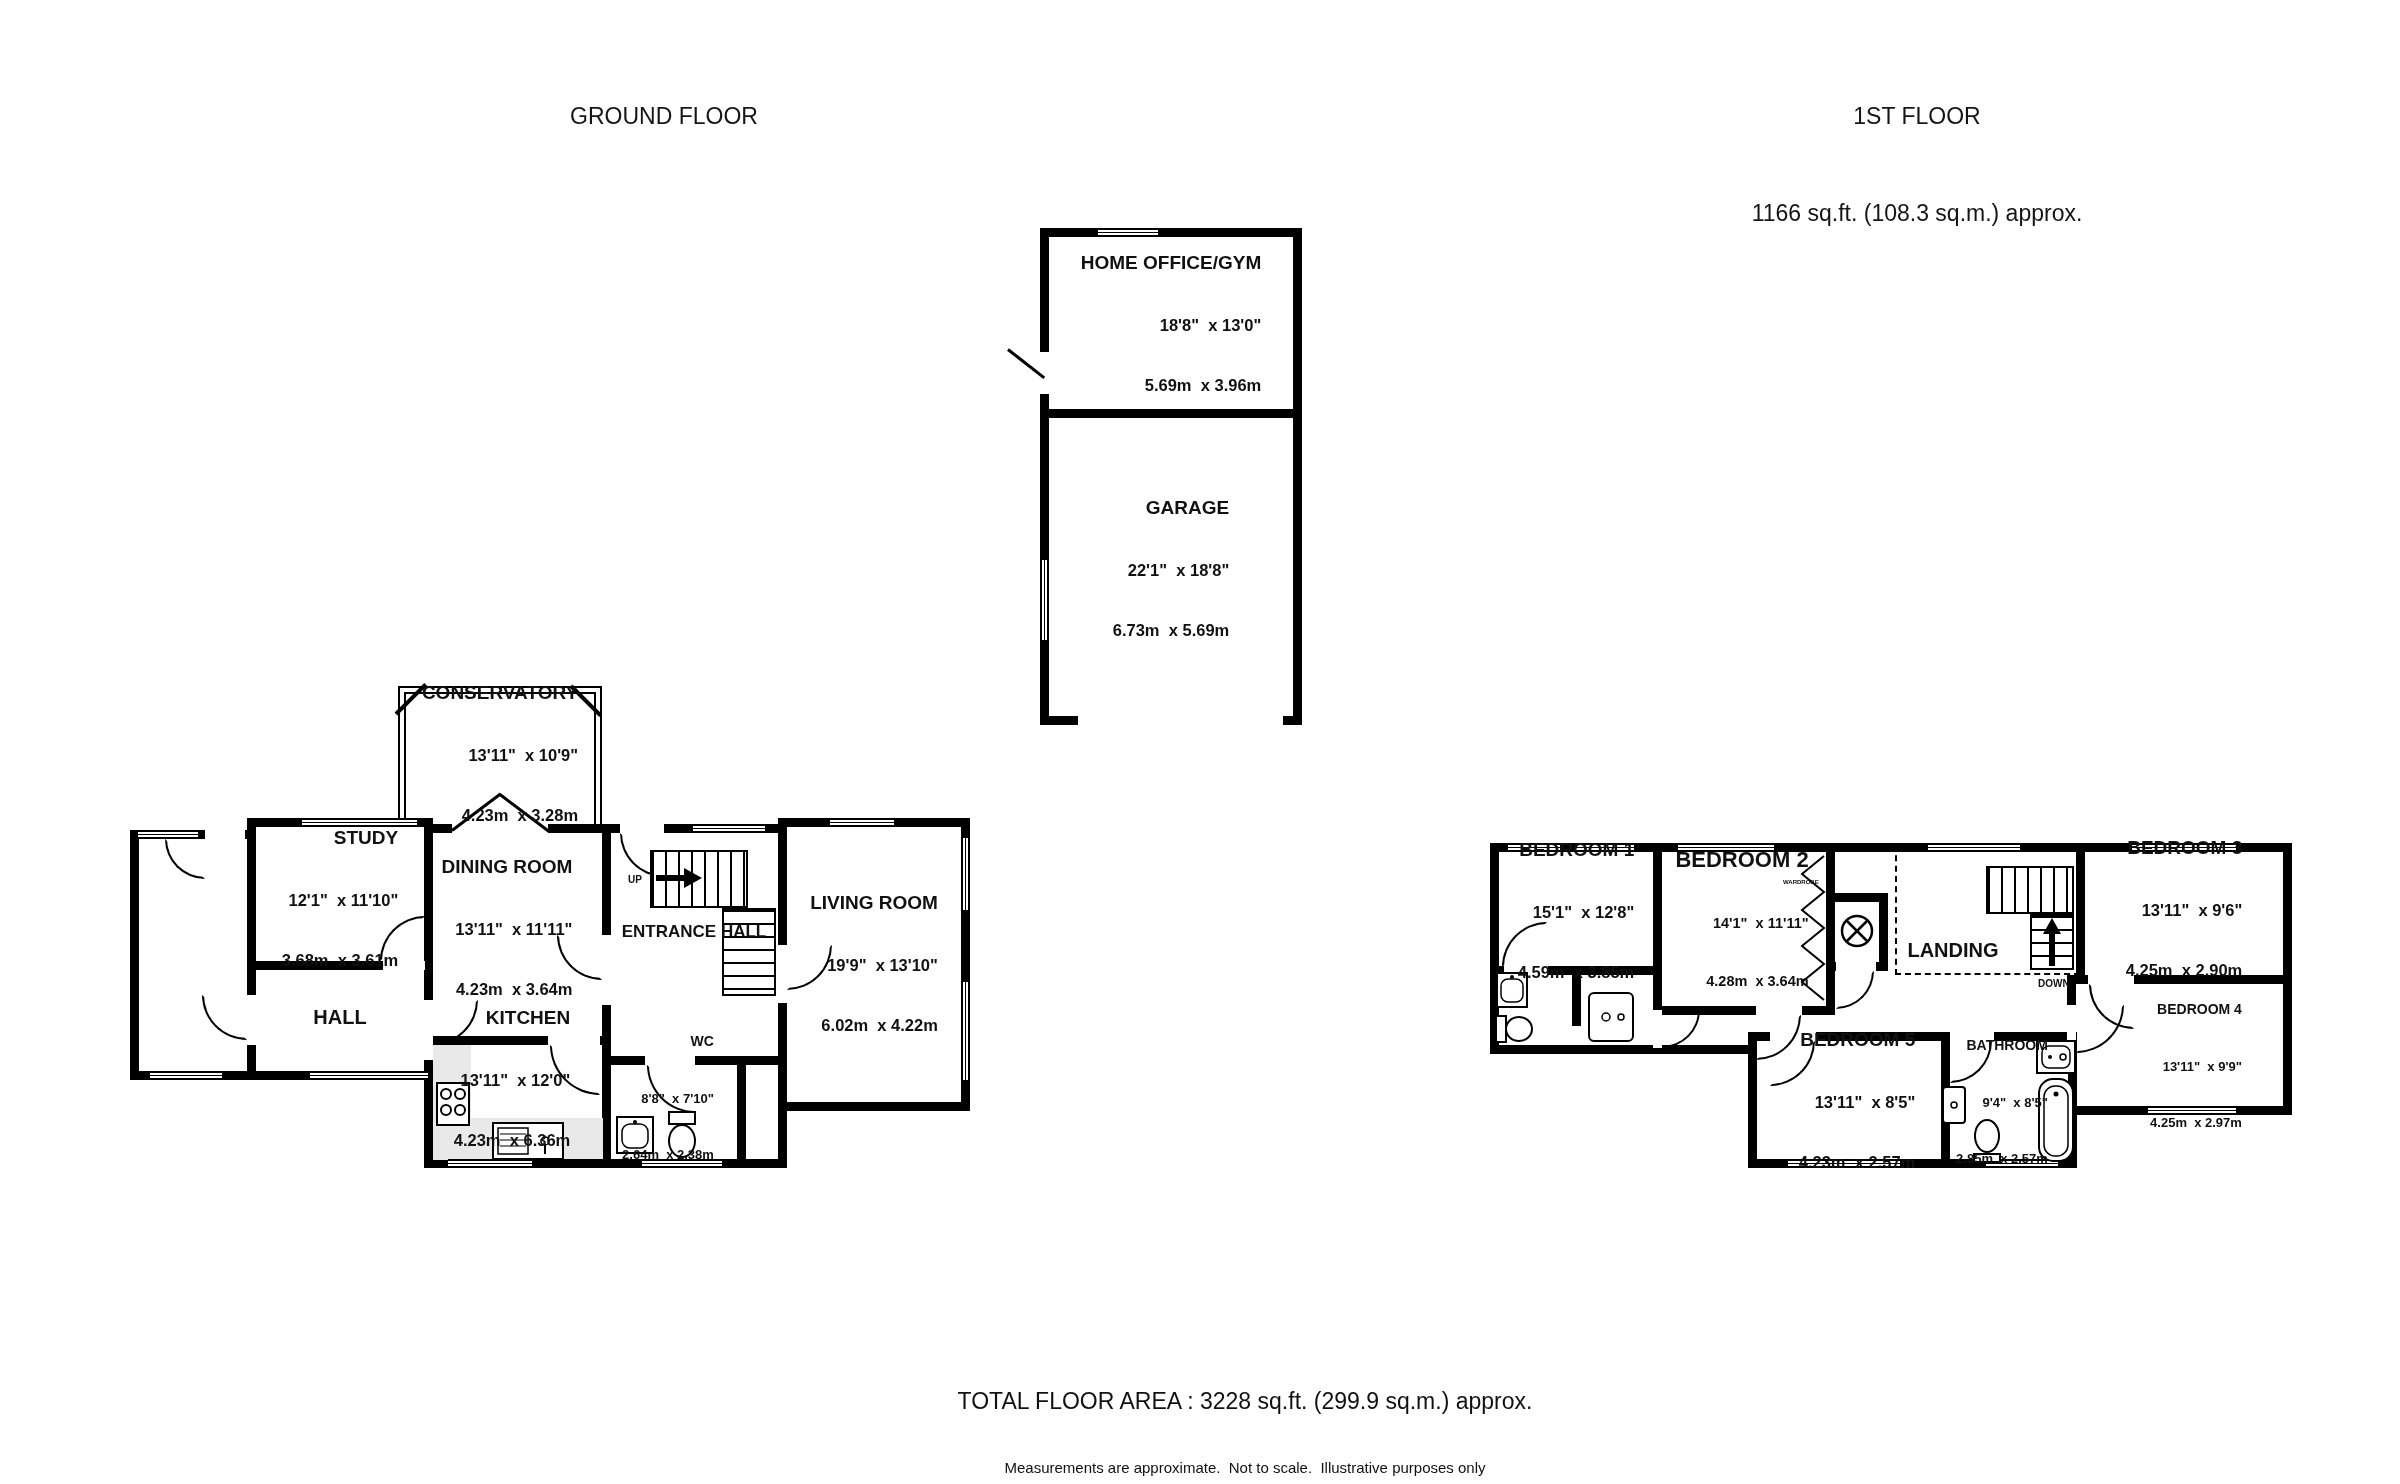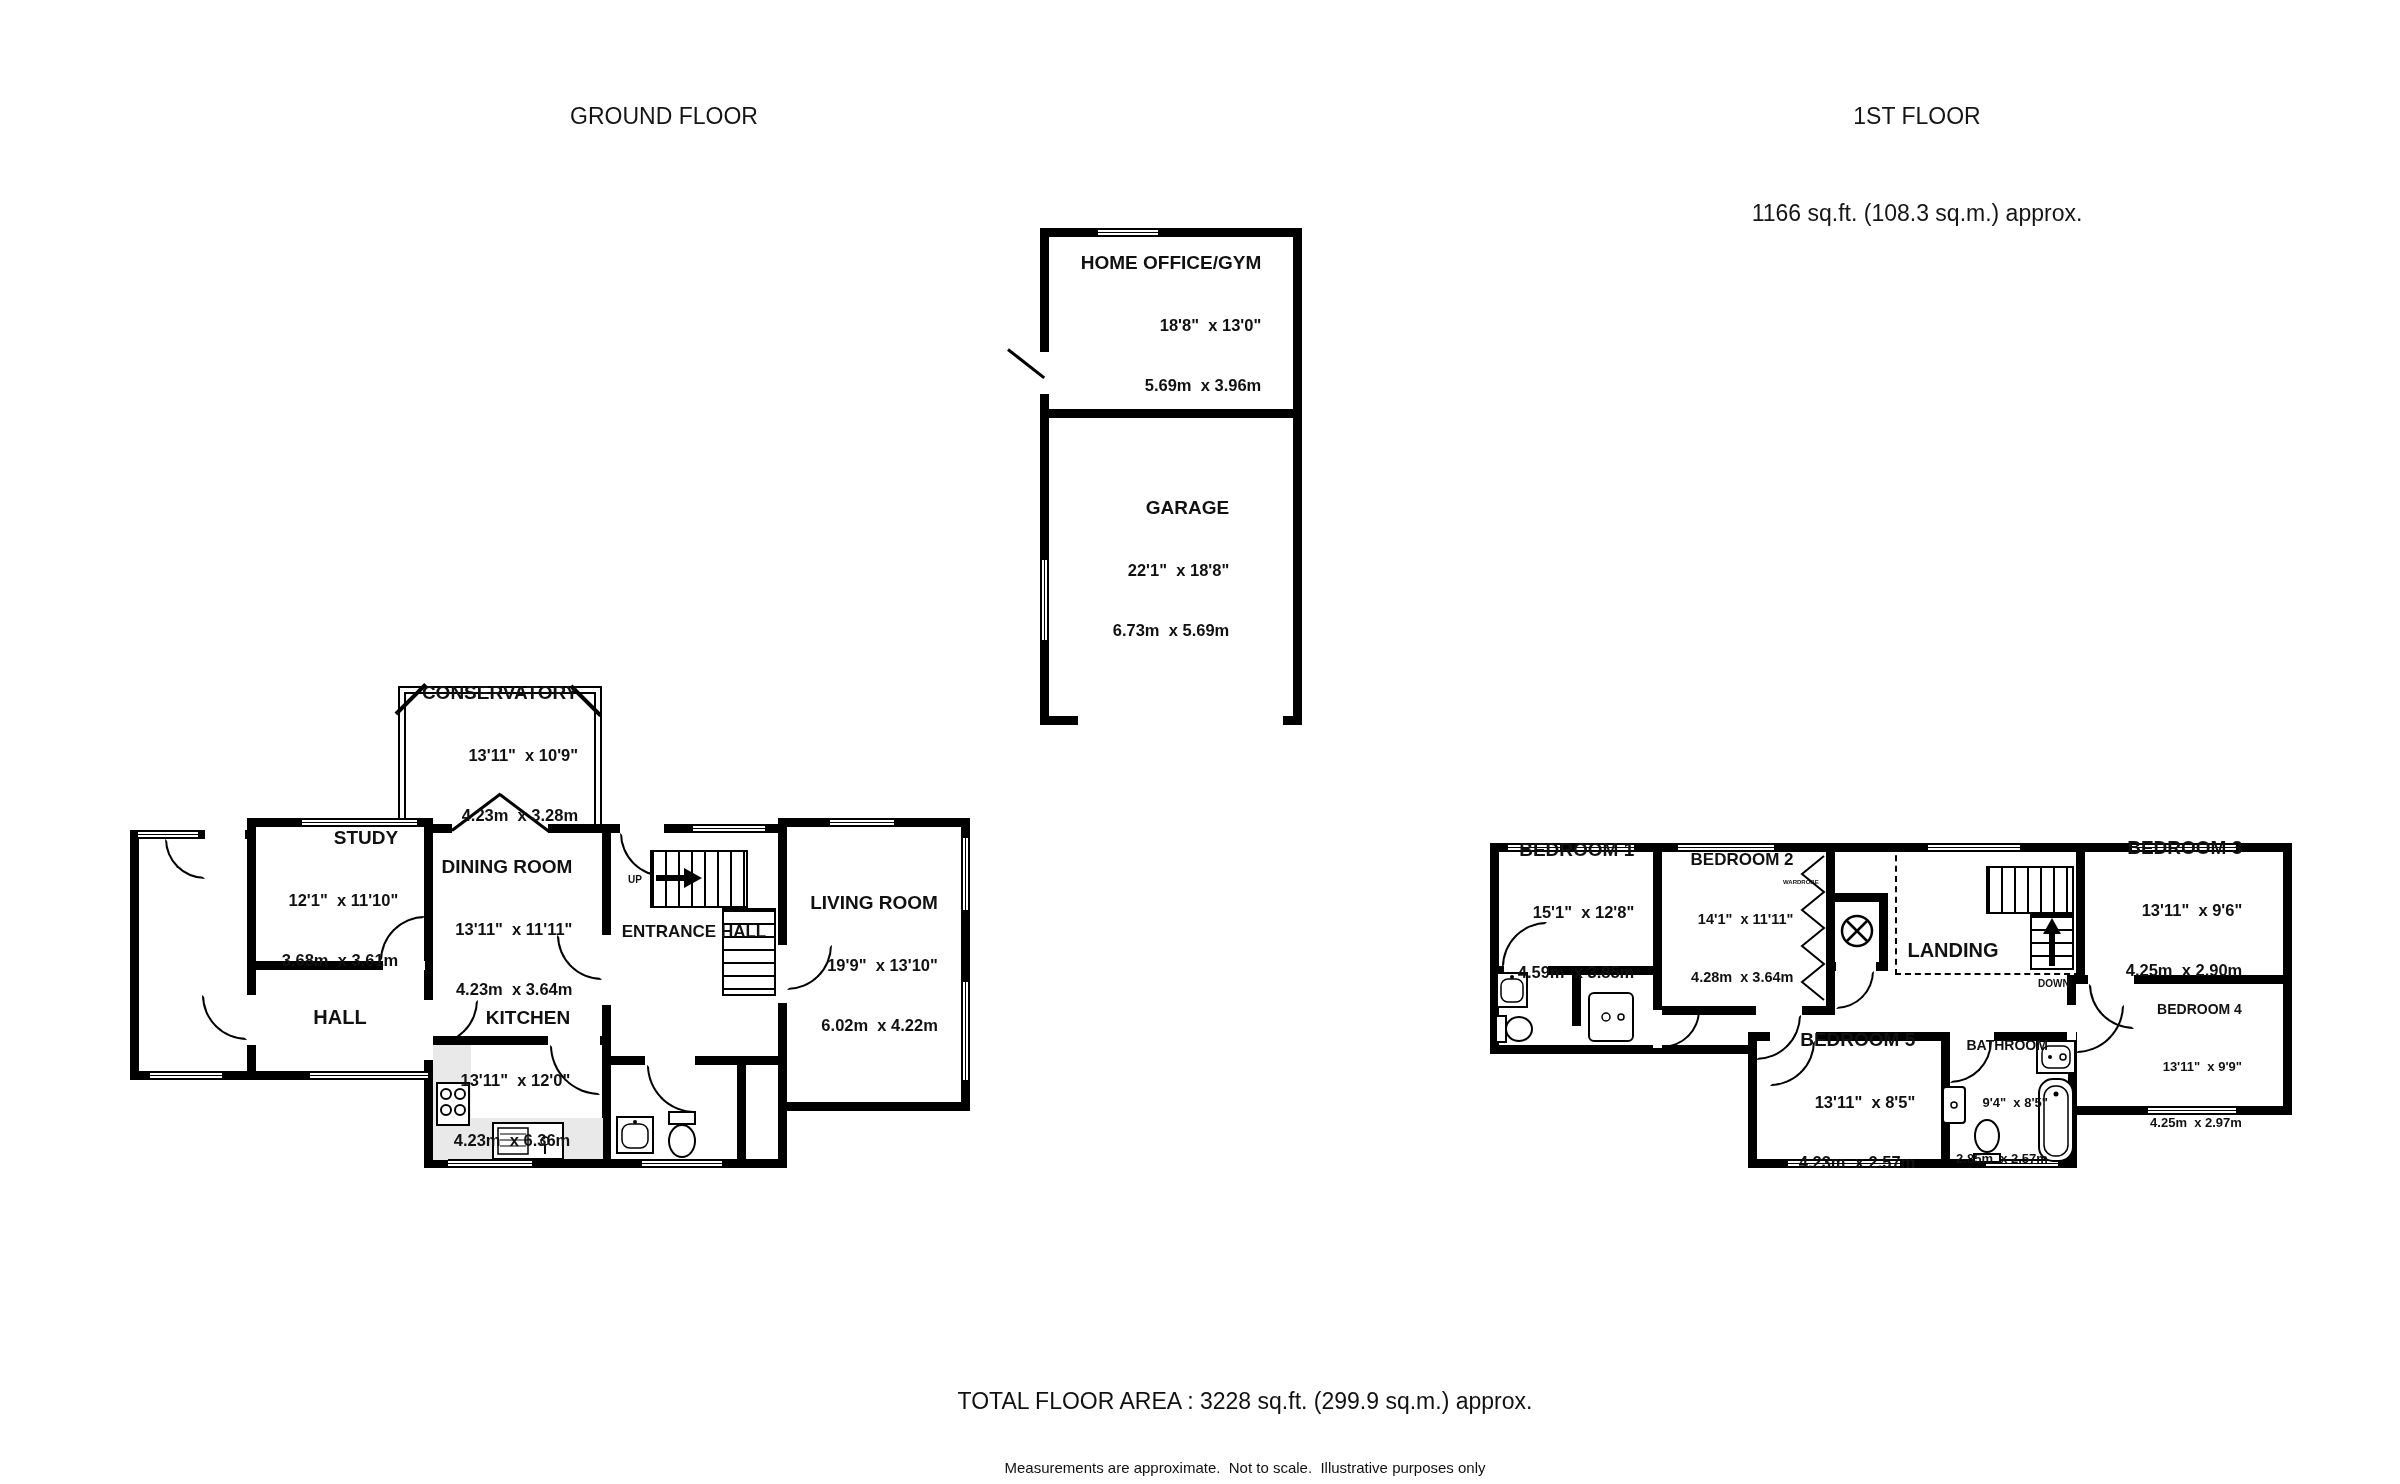--- a/index.html
+++ b/index.html
@@ -25,21 +25,21 @@
   .leaf{position:absolute;height:3px;background:#000;transform-origin:left center;z-index:6;}
   .diag{position:absolute;height:4px;background:#000;transform-origin:left center;z-index:6;}
   .counter{position:absolute;background:#e9e9e9;z-index:2;}
   .dashedzone{position:absolute;border-left:2px dashed #000;border-bottom:2px dashed #000;z-index:2;}
   .fix{position:absolute;z-index:6;}
   
   .rl{position:absolute;transform:translate(-50%,-50%);text-align:right;font-weight:bold;
       line-height:1.25;white-space:pre;z-index:7;}
   .rl .nm{font-size:19px;}
   .rl .dm{font-size:16.5px;}
-  .rl.mdl .nm{font-size:17px;}  .rl.mdl .dm{font-size:14.5px;}
+  .rl.mdl .nm{font-size:22px;}  .rl.mdl .dm{font-size:14.5px;}
   .rl.md .nm{font-size:14px;}   .rl.md .dm{font-size:13px;}
   .rl.sm .nm{font-size:12px;}   .rl.sm .dm{font-size:11px;}
   .rl.solo .nm{font-size:20px;}
   .rl.solo17 .nm{font-size:17px;}
   .tiny{position:absolute;font-size:10px;font-weight:bold;z-index:7;white-space:nowrap;}
   .micro{position:absolute;font-size:6px;font-weight:bold;z-index:7;white-space:nowrap;}
   .fl-head{position:absolute;width:560px;text-align:center;font-size:23px;line-height:1.4;
       font-weight:400;color:#151515;z-index:7;white-space:pre;}
   .footer{position:absolute;width:1200px;text-align:center;z-index:7;white-space:pre;}
   .footer .total{font-size:23px;}
@@ -186,20 +186,25 @@
     <div class="dm">6.02m  x 4.22m</div>
   </div>
   <div class="rl solo" style="left:340px;top:1017px;">
     <div class="nm">HALL</div>
   </div>
   <div class="rl" style="left:512px;top:1078px;">
     <div class="nm">KITCHEN</div>
     <div class="dm">13'11"  x 12'0"</div>
     <div class="dm">4.23m  x 6.36m</div>
   </div>
+  <div class="rl md" style="left:668px;top:1098px;">
+    <div class="nm">WC</div>
+    <div class="dm">8'8"  x 7'10"</div>
+    <div class="dm">2.64m  x 2.38m</div>
+  </div>
 
   <div class="room" style="left:1490px;top:843px;width:172px;height:132px;"></div>
   <div class="room" style="left:1490px;top:966px;width:172px;height:88px;"></div>
   <div class="room" style="left:1653px;top:843px;width:182px;height:172px;"></div>
   <div class="room" style="left:1826px;top:893px;width:62px;height:78px;"></div>
   <div class="room" style="left:2076px;top:843px;width:216px;height:141px;"></div>
   <div class="room" style="left:2067px;top:975px;width:225px;height:140px;"></div>
   <div class="room" style="left:1748px;top:1032px;width:202px;height:136px;"></div>
   <div class="room" style="left:1941px;top:1032px;width:136px;height:136px;"></div>
   <div class="iwall" style="left:1826px;top:843px;width:260px;height:9px;"></div>

